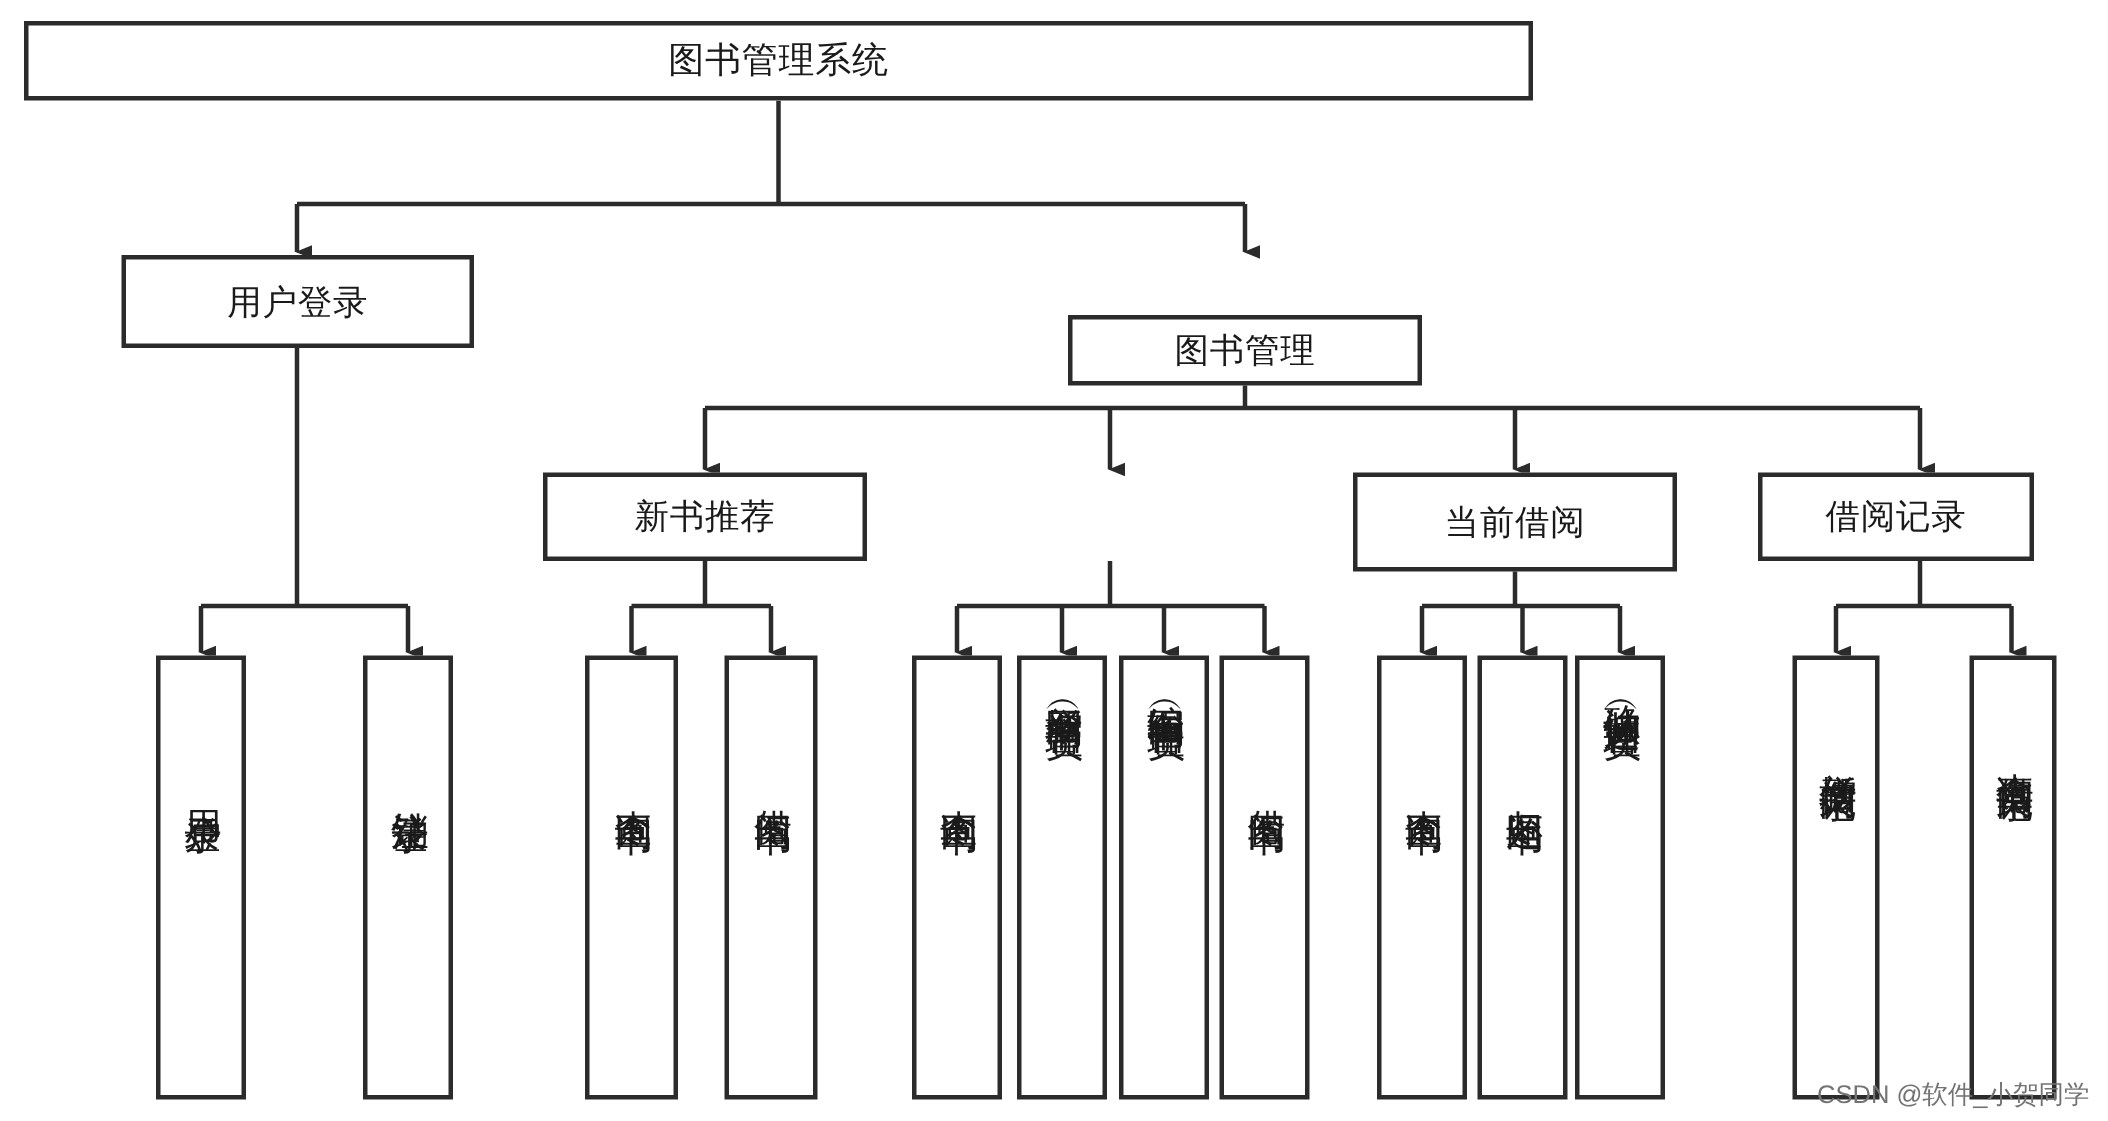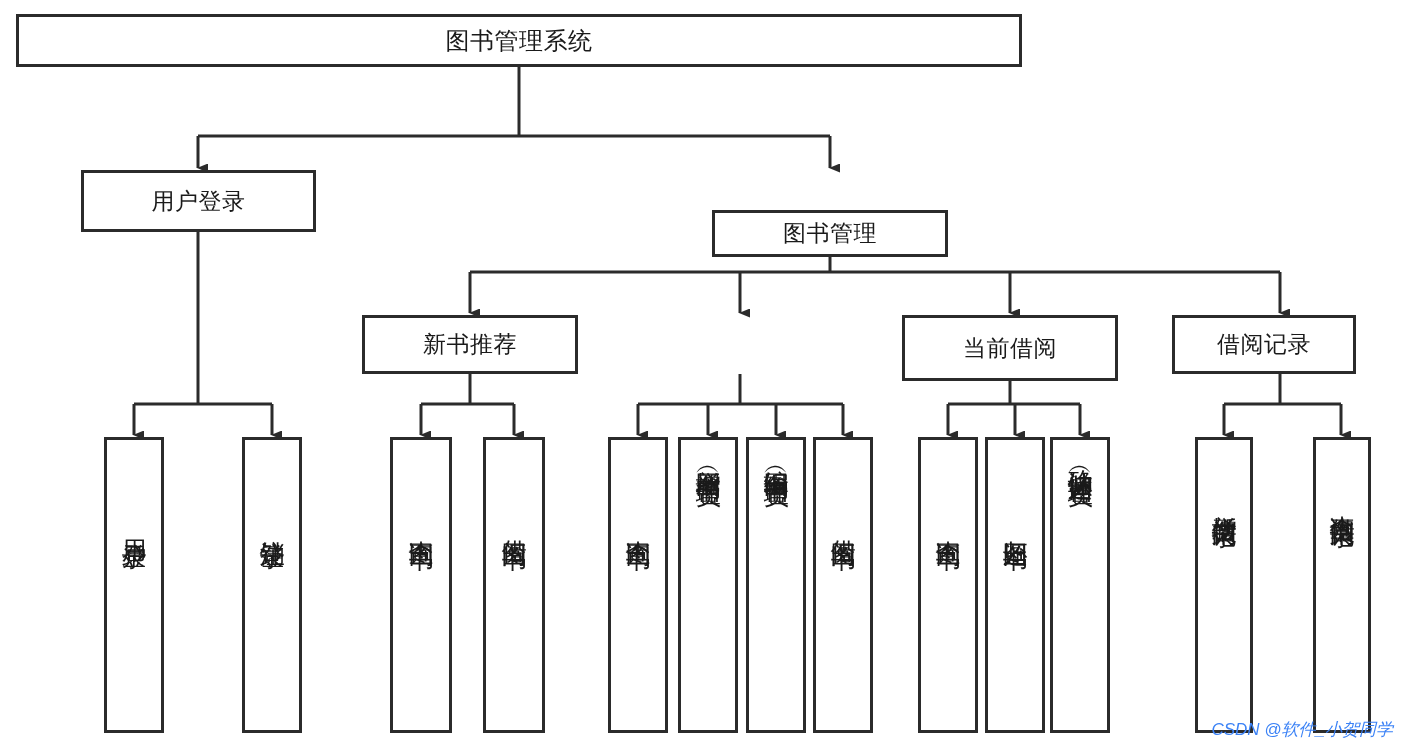--- a/index.html
+++ b/index.html
@@ -64,24 +64,23 @@
     margin-top: 70px;
   }
   .node.v.mid2 .lbl {
     margin-top: 45px;
   }
   .watermark {
     position: absolute;
     right: 12px;
     bottom: 6px;
     font-size: 17px;
-    color: #3b82f6;
+    color: #737373;
     white-space: nowrap;
     user-select: none;
-    font-style: italic;
   }
 </style>
 </head>
 <body>
 
 <div id="canvas">
 
   <svg class="wires" viewBox="0 0 1405 747">
     <defs>
       <marker id="arrow" markerWidth="9" markerHeight="11" refX="4.5" refY="10" orient="auto" markerUnits="userSpaceOnUse">

